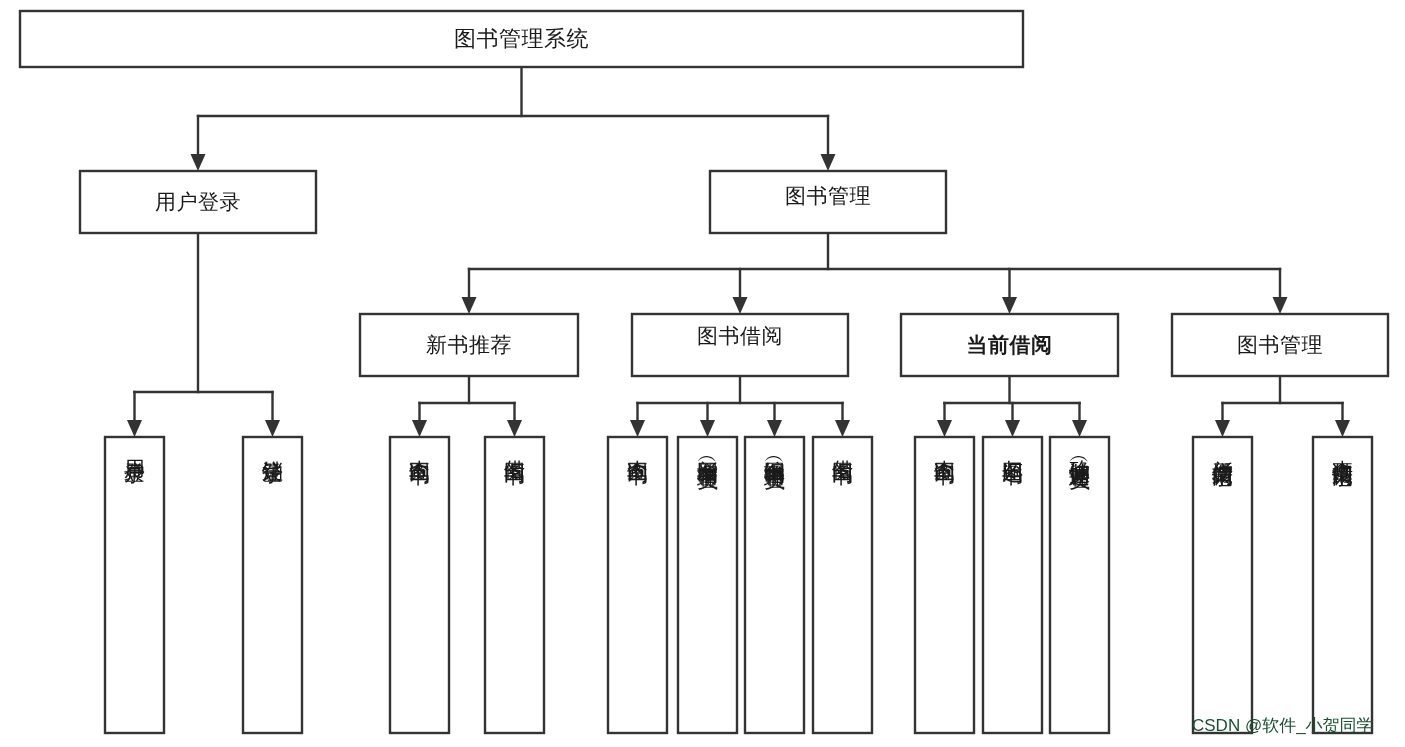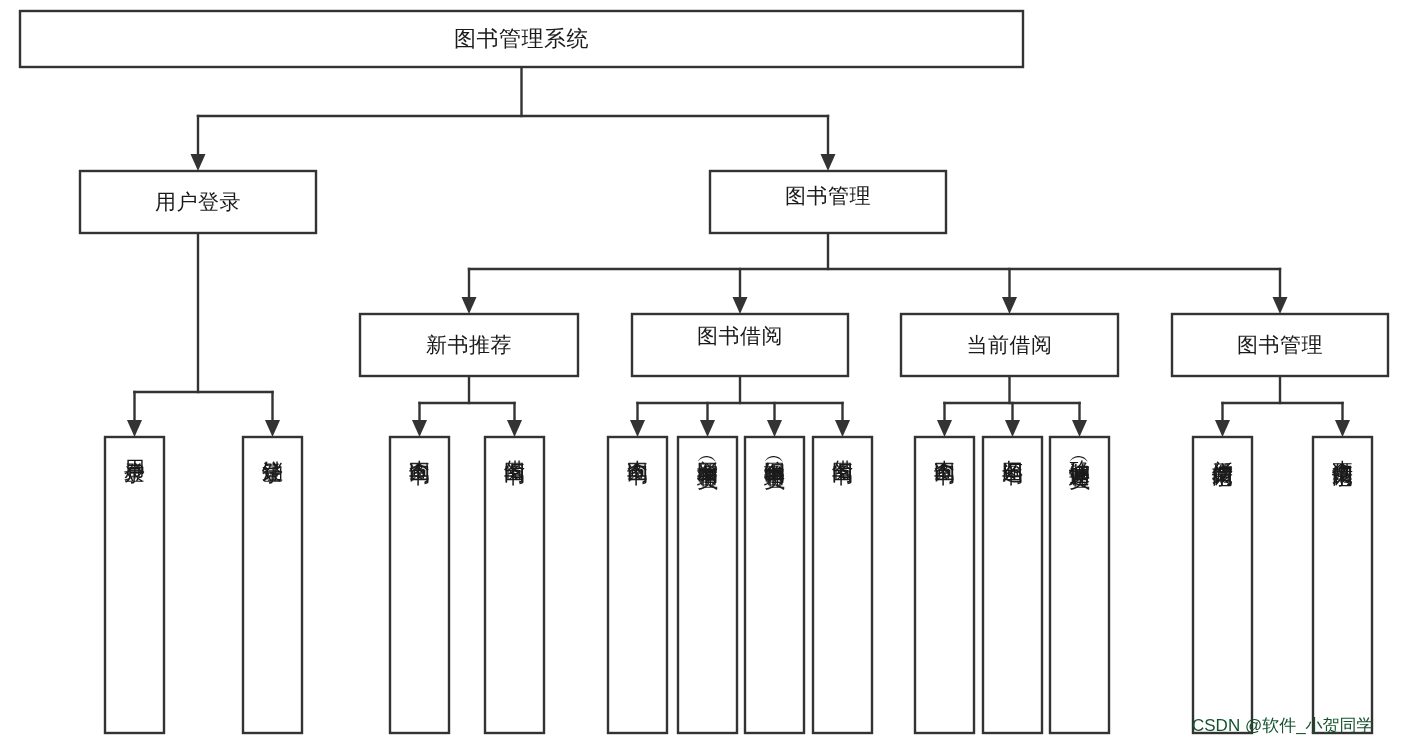--- a/index.html
+++ b/index.html
@@ -162,21 +162,21 @@
         <rect x="1313" y="437" width="59" height="296" class="node-box"></rect>
       </g>
   </svg>
 
   <div id="labels-layer">
       <div class="node-label horizontal root" style="left: 20px; top: 11px; width: 1003px; height: 56px;">图书管理系统</div>
       <div class="node-label horizontal" style="left: 80px; top: 171px; width: 236px; height: 62px;">用户登录</div>
       <div class="node-label horizontal" style="left: 710px; top: 171px; width: 236px; height: 50px; text-align: right;">图书管理</div>
       <div class="node-label horizontal" style="left: 360px; top: 314px; width: 218px; height: 62px; border-radius: 26px;">新书推荐</div>
       <div class="node-label horizontal" style="left: 632px; top: 314px; width: 216px; height: 44px;">图书借阅</div>
-      <div class="node-label horizontal" style="left: 901px; top: 314px; width: 217px; height: 62px;">当前借阅</div>
+      <div class="node-label horizontal" style="left: 901px; top: 314px; width: 217px; height: 62px; font-weight: bold;">当前借阅</div>
       <div class="node-label horizontal" style="left: 1172px; top: 314px; width: 216px; height: 62px;">图书管理</div>
       <div class="node-label vertical" style="left: 105px; top: 437px; width: 59px; height: 296px;">用户登录</div>
       <div class="node-label vertical" style="left: 243px; top: 437px; width: 59px; height: 296px;">注销登录</div>
       <div class="node-label vertical" style="left: 390px; top: 437px; width: 59px; height: 296px;">查询图书</div>
       <div class="node-label vertical" style="left: 485px; top: 437px; width: 59px; height: 296px;">借阅图书</div>
       <div class="node-label vertical" style="left: 608px; top: 437px; width: 59px; height: 296px;">查询图书</div>
       <div class="node-label vertical" style="left: 678px; top: 437px; width: 59px; height: 296px;">新增图书（管理员）</div>
       <div class="node-label vertical" style="left: 745px; top: 437px; width: 59px; height: 296px;">编辑图书（管理员）</div>
       <div class="node-label vertical" style="left: 813px; top: 437px; width: 59px; height: 296px;">借阅图书</div>
       <div class="node-label vertical" style="left: 915px; top: 437px; width: 59px; height: 296px;">查询图书</div>

